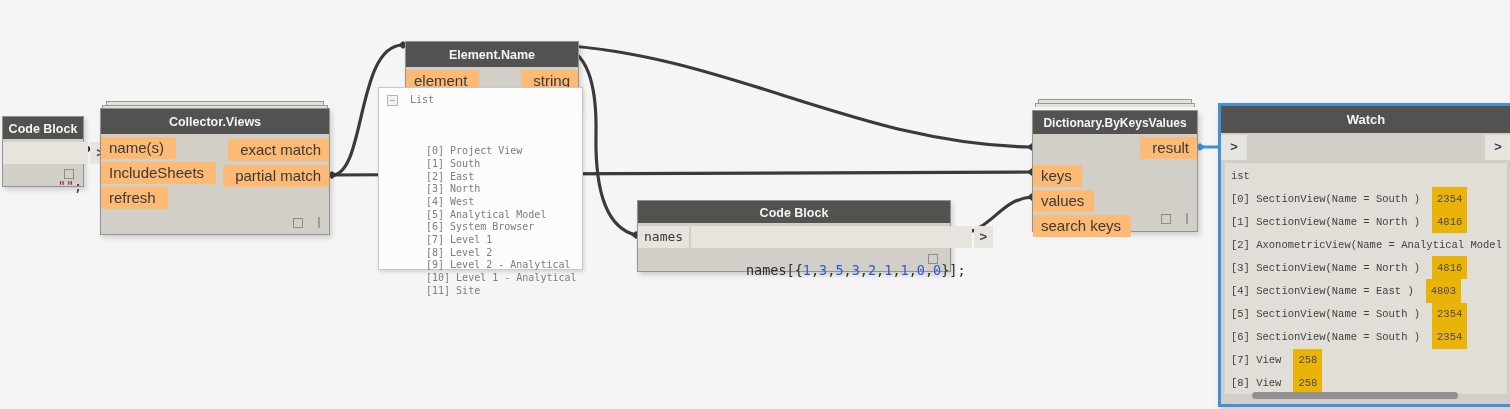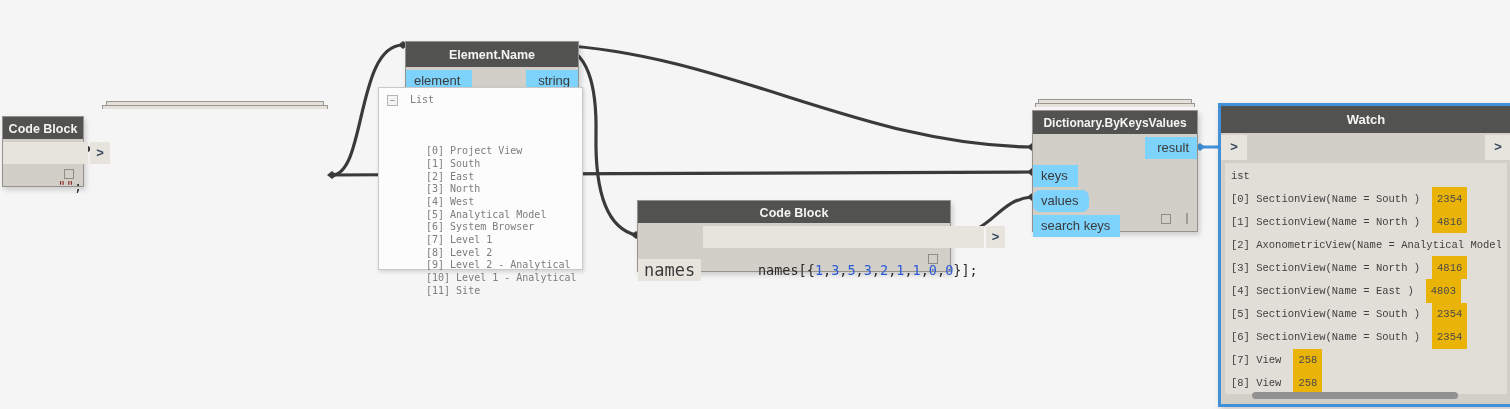--- a/index.html
+++ b/index.html
@@ -11,30 +11,30 @@
   svg.wires path.wblue { fill:none; stroke:#4190d9; stroke-width:3.2; stroke-linecap:round; }
   svg.wires path.nub { fill:#3a3a3a; stroke:none; }
   svg.wires path.nubblue { fill:#4190d9; stroke:none; }
 
   .node { position:absolute; background:#d2cfc8; border:1px solid #96938e;
           box-shadow:2px 3px 5px rgba(0,0,0,.16); z-index:2; }
   .hdr { background:#525250; color:#f5f4f2; font-weight:bold; font-size:12.5px;
          text-align:center; padding:5px 3px 4px; height:22px; }
   .hdr.tall { height:25px; font-size:12.5px; padding-top:6px; }
   .hdr.dict { height:23px; font-size:12px; padding-top:5px; }
-  .port { background:#7dd3fc; color:#3a3a3a; font-size:13px; height:22px;
+  .port { background:#fdba74; color:#3a3a3a; font-size:15px; height:22px;
           line-height:18px; padding:2px 12px 2px 8px; white-space:nowrap; }
   .incol { position:absolute; left:0; display:flex; flex-direction:column; gap:3px; align-items:flex-start; }
   .outcol { position:absolute; right:0; display:flex; flex-direction:column; gap:4px; align-items:flex-end; }
   .outcol .port { padding:2px 8px 2px 12px; }
   .cbrow { display:flex; gap:2px; margin-top:3px; height:22px; }
   .cell { background:#e7e4de; height:22px; line-height:18px; padding:2px 6px; }
   .codecell { font-family:"DejaVu Sans Mono", monospace; font-size:13.5px; line-height:17px;
               color:#2b2b2b; white-space:pre; flex:1; }
-  .namecell { font-family:"DejaVu Sans Mono", monospace; font-size:17px; color:#3a3a3a;margin-top:33px; }
+  .namecell { font-family:"DejaVu Sans Mono", monospace; font-size:13px; color:#3a3a3a; }
   .outcell { width:26px; text-align:center; color:#36485a; font-size:13px; font-weight:bold; }
   .seg.num { color:#2a5bd7; } .seg.pun { color:#2b2b2b; } .seg.str { color:#8b2323; }
   .sq { position:absolute; width:10px; height:10px; border:1.5px solid #8f8c87; }
   .sq.filled { background:#8f8c87; }
   .lace { position:absolute; width:2.5px; height:11px; background:#9f9c97; }
 
   .stackbar { position:absolute; height:4px; background:#e4e1db; border:1px solid #9a9792;
               border-bottom:none; z-index:2; }
 
   .bubble { position:absolute; left:378px; top:87px; width:205px; height:183px;
@@ -93,20 +93,36 @@
         
       <span class="seg str">""</span><span class="seg pun">;</span></div>
       <div class="cell outcell">&gt;</div>
     </div>
     <span class="sq" style="right:9px; bottom:7px;"></span>
   </div>
 
   <div class="stackbar" style="left:106px; top:101px; width:218px;"></div>
   <div class="stackbar" style="left:102px; top:105px; width:226px;"></div>
 
+  <div class="node" style="left:100px; top:108px; width:230px; height:127px;">
+    <div class="hdr tall">Collector.Views</div>
+    <div class="incol" style="top:28px;">
+
+    <div class="port">name(s)</div>
+        <div class="port">IncludeSheets</div>
+        <div class="port">refresh</div>
+      </div>
+    <div class="outcol" style="top:30px;">
+
+    <div class="port">exact match</div>
+        <div class="port">partial match</div>
+      </div>
+    <span class="sq" style="right:26px; bottom:6px;"></span>
+    <span class="lace" style="right:9px; bottom:6px;"></span>
+  </div>
 
   <div class="node" style="left:405px; top:6px; width:174px; height:74px;margin-top:35px;">
     <div class="hdr tall">Element.Name</div>
     <div class="incol" style="top:28px;">
 
     <div class="port">element</div>
       </div>
     <div class="outcol" style="top:28px;">
 
     <div class="port">string</div>
@@ -136,21 +152,21 @@
   </div>
 
   <div class="stackbar" style="left:1038px; top:99px; width:154px;"></div>
   <div class="stackbar" style="left:1035px; top:103px; width:160px;"></div>
 
   <div class="node" style="left:1032px; top:110px; width:166px; height:122px;">
     <div class="hdr dict">Dictionary.ByKeysValues</div>
     <div class="incol" style="top:26px;">
 
     <div class="port" style="padding-right:10px;margin-top:28px;">keys</div>
-        <div class="port" style="padding-right:10px;border-radius:7px;">values</div>
+        <div class="port" style="padding-right:10px;">values</div>
         <div class="port" style="padding-right:10px;">search keys</div>
       </div>
     <div class="outcol" style="top:26px;">
 
     <div class="port">result</div>
       </div>
     <span class="sq" style="right:26px; bottom:7px;"></span>
     <span class="lace" style="right:9px; bottom:7px;"></span>
   </div>
 

